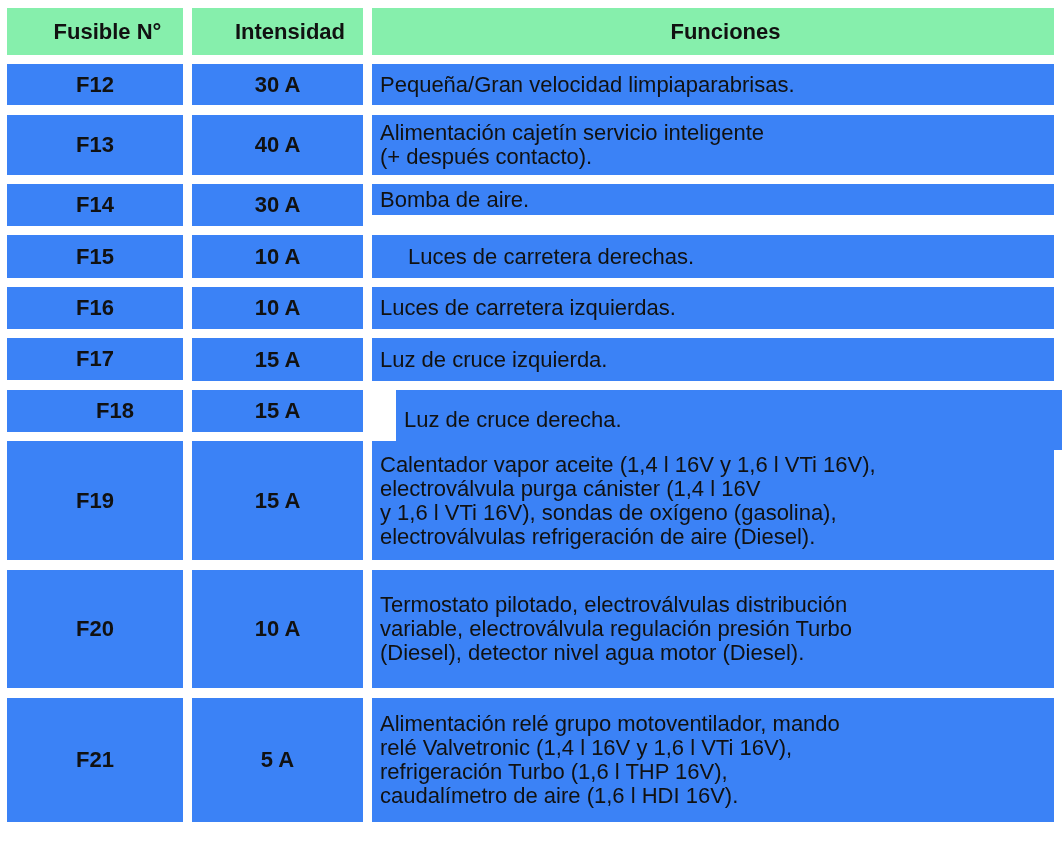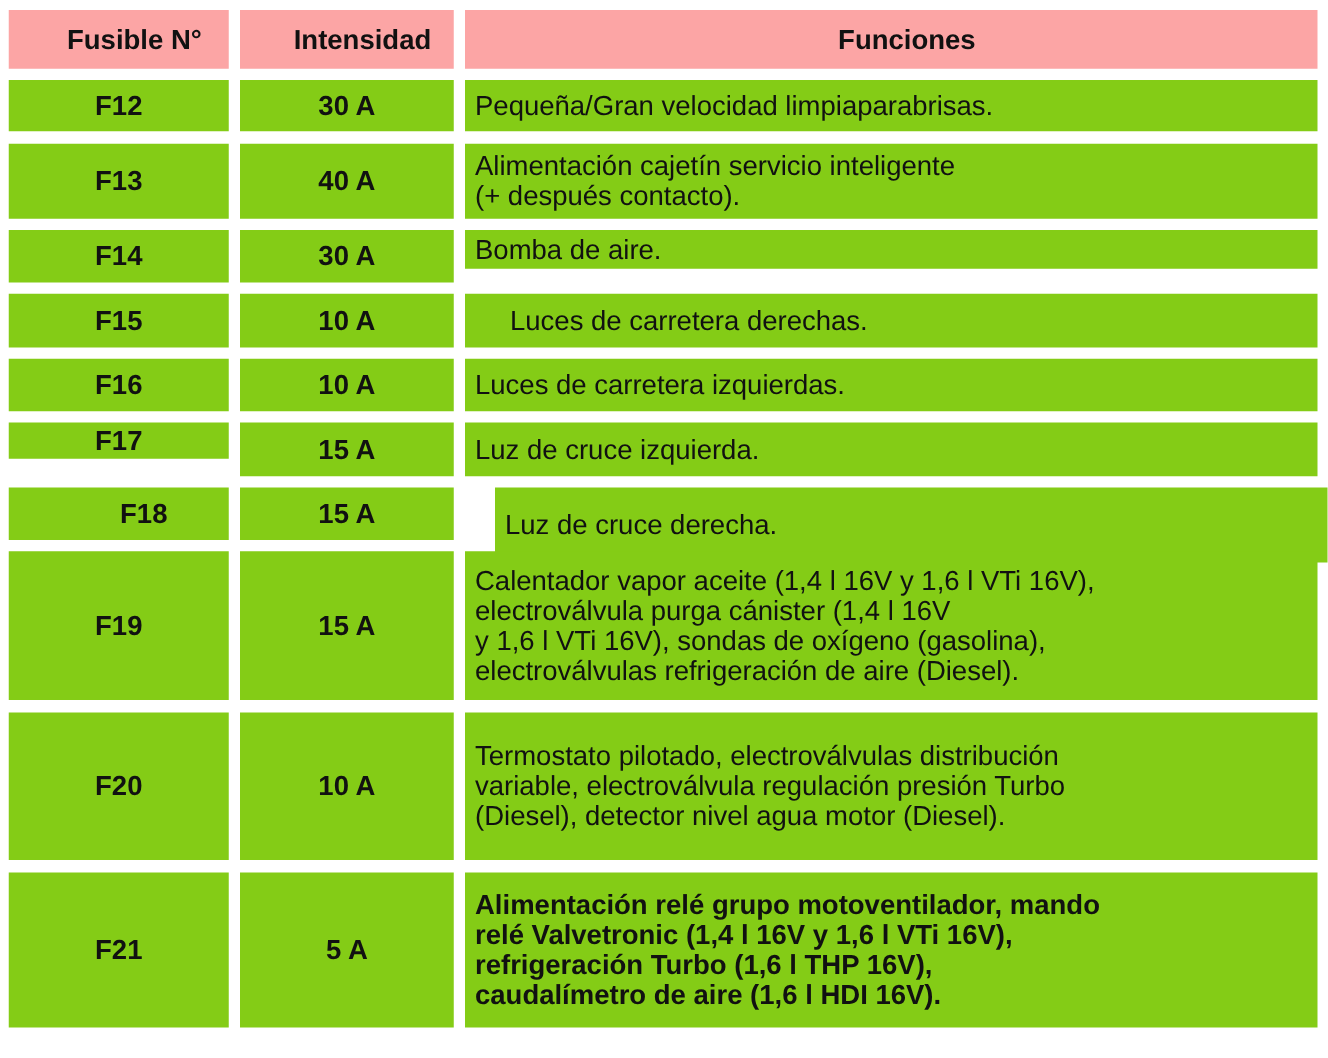--- a/index.html
+++ b/index.html
@@ -1,21 +1,21 @@
 <!DOCTYPE html>
 <html><head>
 <meta charset="utf-8">
 <style>
   html, body { margin:0; padding:0; background:#ffffff; }
   body { width:1062px; height:846px; position:relative; overflow:hidden;
          font-family:"Liberation Sans", sans-serif; color:#111; }
   .cell { position:absolute; box-sizing:border-box; }
-  .hdr { background:#fca5a5; font-weight:bold; font-size:22px;
+  .hdr { background:#86efac; font-weight:bold; font-size:22px;
          display:flex; align-items:center; justify-content:center;padding-left:25px; }
-  .body { background:#84cc16; }
+  .body { background:#3b82f6; }
   .c1, .c2 { display:flex; align-items:center; justify-content:center;
              font-weight:bold; font-size:22px; }
   .c3 { display:flex; align-items:center; padding-left:8px;
         font-size:22px; line-height:24px; white-space:pre-line; }
 </style>
 </head>
 <body>
 
 <div>
   <div class="cell hdr" style="left:7px;top:8px;width:176px;height:47px;">Fusible N°</div>
@@ -36,21 +36,21 @@
   <div class="cell body c3" style="left:372px;top:184px;width:682px;height:31px;">Bomba de aire.</div>
 
   <div class="cell body c1" style="left:7px;top:235px;width:176px;height:43px;">F15</div>
   <div class="cell body c2" style="left:192px;top:235px;width:171px;height:43px;">10 A</div>
   <div class="cell body c3" style="left:372px;top:235px;width:682px;height:43px;padding-left:36px;">Luces de carretera derechas.</div>
 
   <div class="cell body c1" style="left:7px;top:287px;width:176px;height:42px;">F16</div>
   <div class="cell body c2" style="left:192px;top:287px;width:171px;height:42px;">10 A</div>
   <div class="cell body c3" style="left:372px;top:287px;width:682px;height:42px;">Luces de carretera izquierdas.</div>
 
-  <div class="cell body c1" style="left:7px;top:338px;width:176px;height:29px;">F17</div>
+  <div class="cell body c1" style="left:7px;top:338px;width:176px;height:42px;">F17</div>
   <div class="cell body c2" style="left:192px;top:338px;width:171px;height:43px;">15 A</div>
   <div class="cell body c3" style="left:372px;top:338px;width:682px;height:43px;">Luz de cruce izquierda.</div>
 
   <div class="cell body c1" style="left:7px;top:390px;width:176px;height:42px;padding-left:40px;">F18</div>
   <div class="cell body c2" style="left:192px;top:390px;width:171px;height:42px;">15 A</div>
   <div class="cell body c3" style="left:372px;top:390px;width:682px;height:60px;margin-left:24px;">Luz de cruce derecha.</div>
 
   <div class="cell body c1" style="left:7px;top:441px;width:176px;height:119px;">F19</div>
   <div class="cell body c2" style="left:192px;top:441px;width:171px;height:119px;">15 A</div>
   <div class="cell body c3" style="left:372px;top:441px;width:682px;height:119px;">Calentador vapor aceite (1,4 l 16V y 1,6 l VTi 16V),
@@ -59,17 +59,17 @@
 electroválvulas refrigeración de aire (Diesel).</div>
 
   <div class="cell body c1" style="left:7px;top:570px;width:176px;height:118px;">F20</div>
   <div class="cell body c2" style="left:192px;top:570px;width:171px;height:118px;">10 A</div>
   <div class="cell body c3" style="left:372px;top:570px;width:682px;height:118px;">Termostato pilotado, electroválvulas distribución
 variable, electroválvula regulación presión Turbo
 (Diesel), detector nivel agua motor (Diesel).</div>
 
   <div class="cell body c1" style="left:7px;top:698px;width:176px;height:124px;">F21</div>
   <div class="cell body c2" style="left:192px;top:698px;width:171px;height:124px;">5 A</div>
-  <div class="cell body c3" style="left:372px;top:698px;width:682px;height:124px;font-weight:bold;">Alimentación relé grupo motoventilador, mando
+  <div class="cell body c3" style="left:372px;top:698px;width:682px;height:124px;">Alimentación relé grupo motoventilador, mando
 relé Valvetronic (1,4 l 16V y 1,6 l VTi 16V),
 refrigeración Turbo (1,6 l THP 16V),
 caudalímetro de aire (1,6 l HDI 16V).</div>
 </div>
 
 </body></html>

